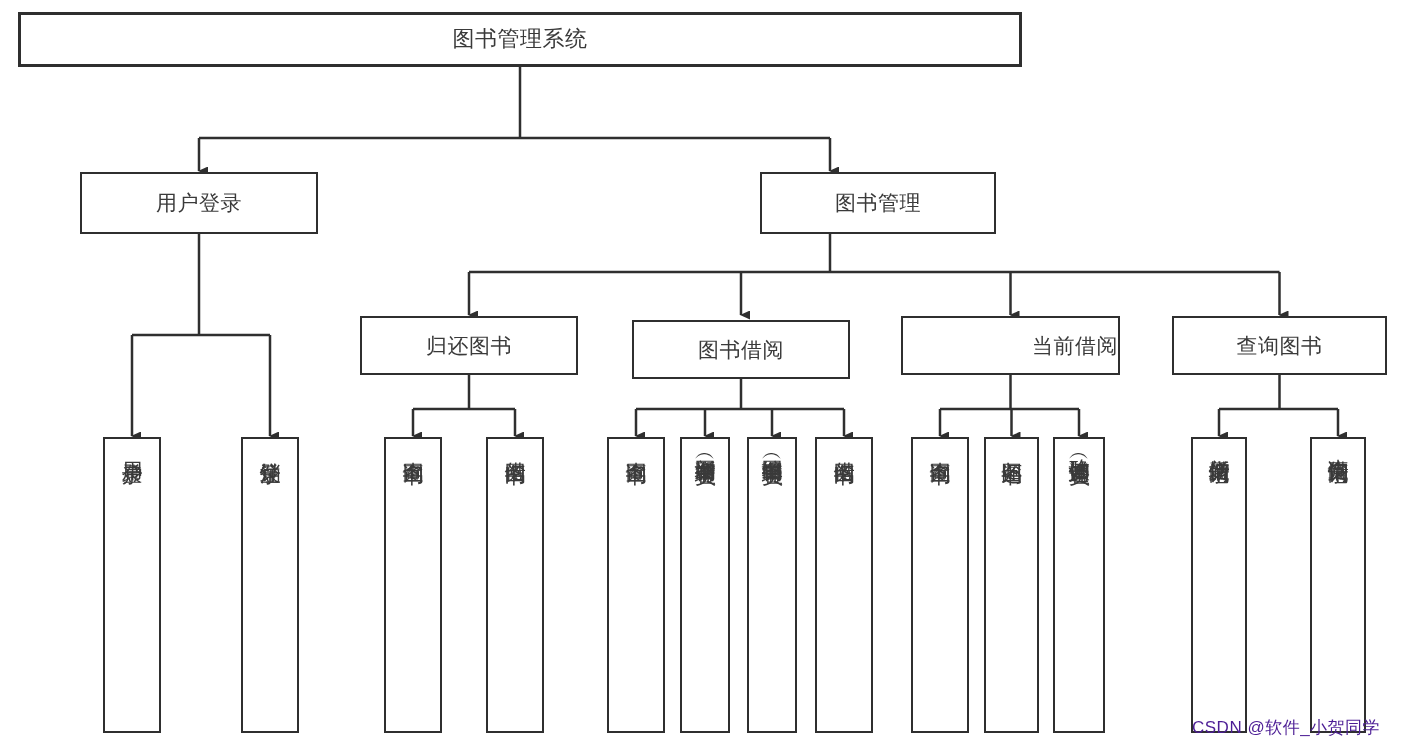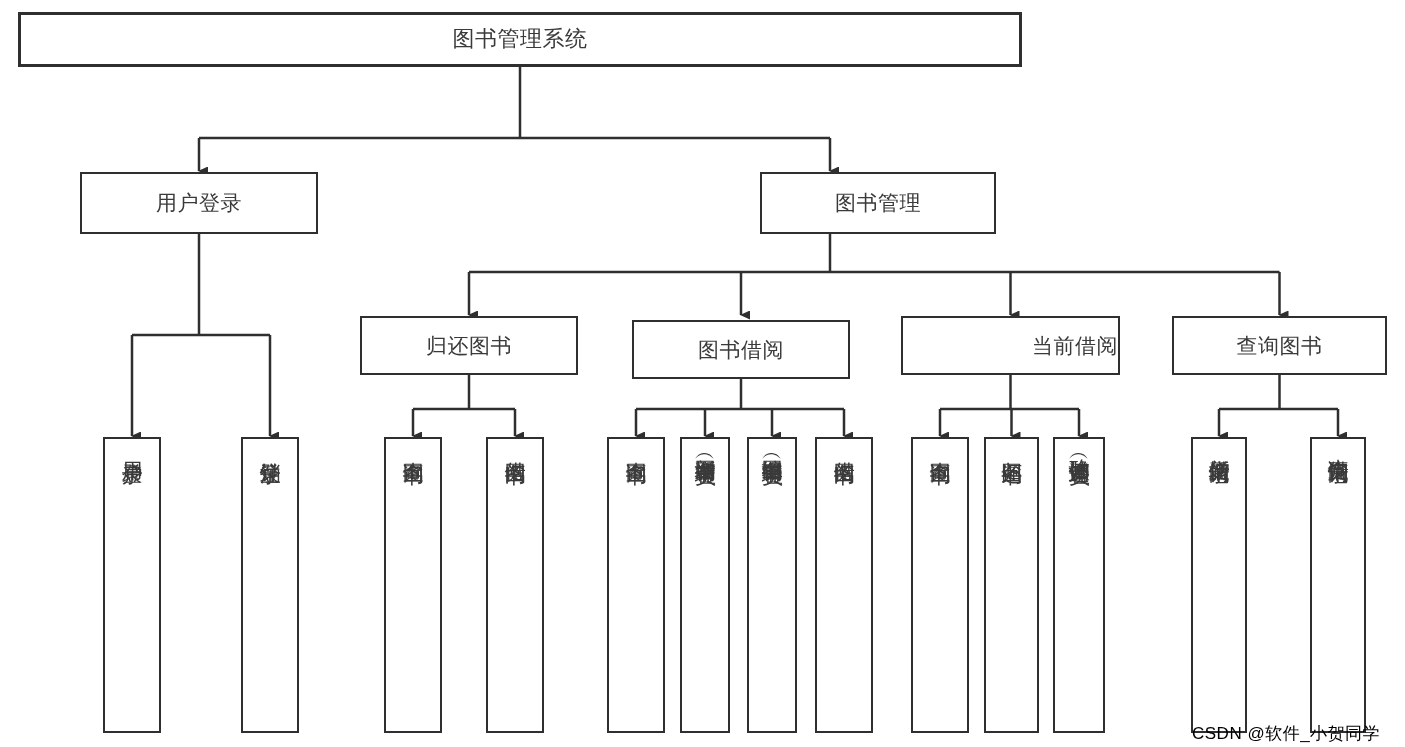--- a/index.html
+++ b/index.html
@@ -180,14 +180,14 @@
       <div class="node-box level-3 leaf tall-text" style="left: 1053px; top: 437px; width: 52px; height: 296px;">
         <span class="node-label-v">确认归还（管理员）</span>
       </div>
       <div class="node-box level-3 leaf tall-text" style="left: 1191px; top: 437px; width: 56px; height: 296px;">
         <span class="node-label-v">新增借阅记录</span>
       </div>
       <div class="node-box level-3 leaf tall-text" style="left: 1310px; top: 437px; width: 56px; height: 296px;">
         <span class="node-label-v">查询借阅记录</span>
       </div>
     </div>
-  <div class="watermark" style="left: 1192px; top: 716px; color: #000000; margin-top: 6px;">CSDN @软件_小贺同学</div>
+  <div class="watermark" style="left: 1192px; top: 716px; color: #4c1d95;">CSDN @软件_小贺同学</div>
 </div>
 
 </body></html>

